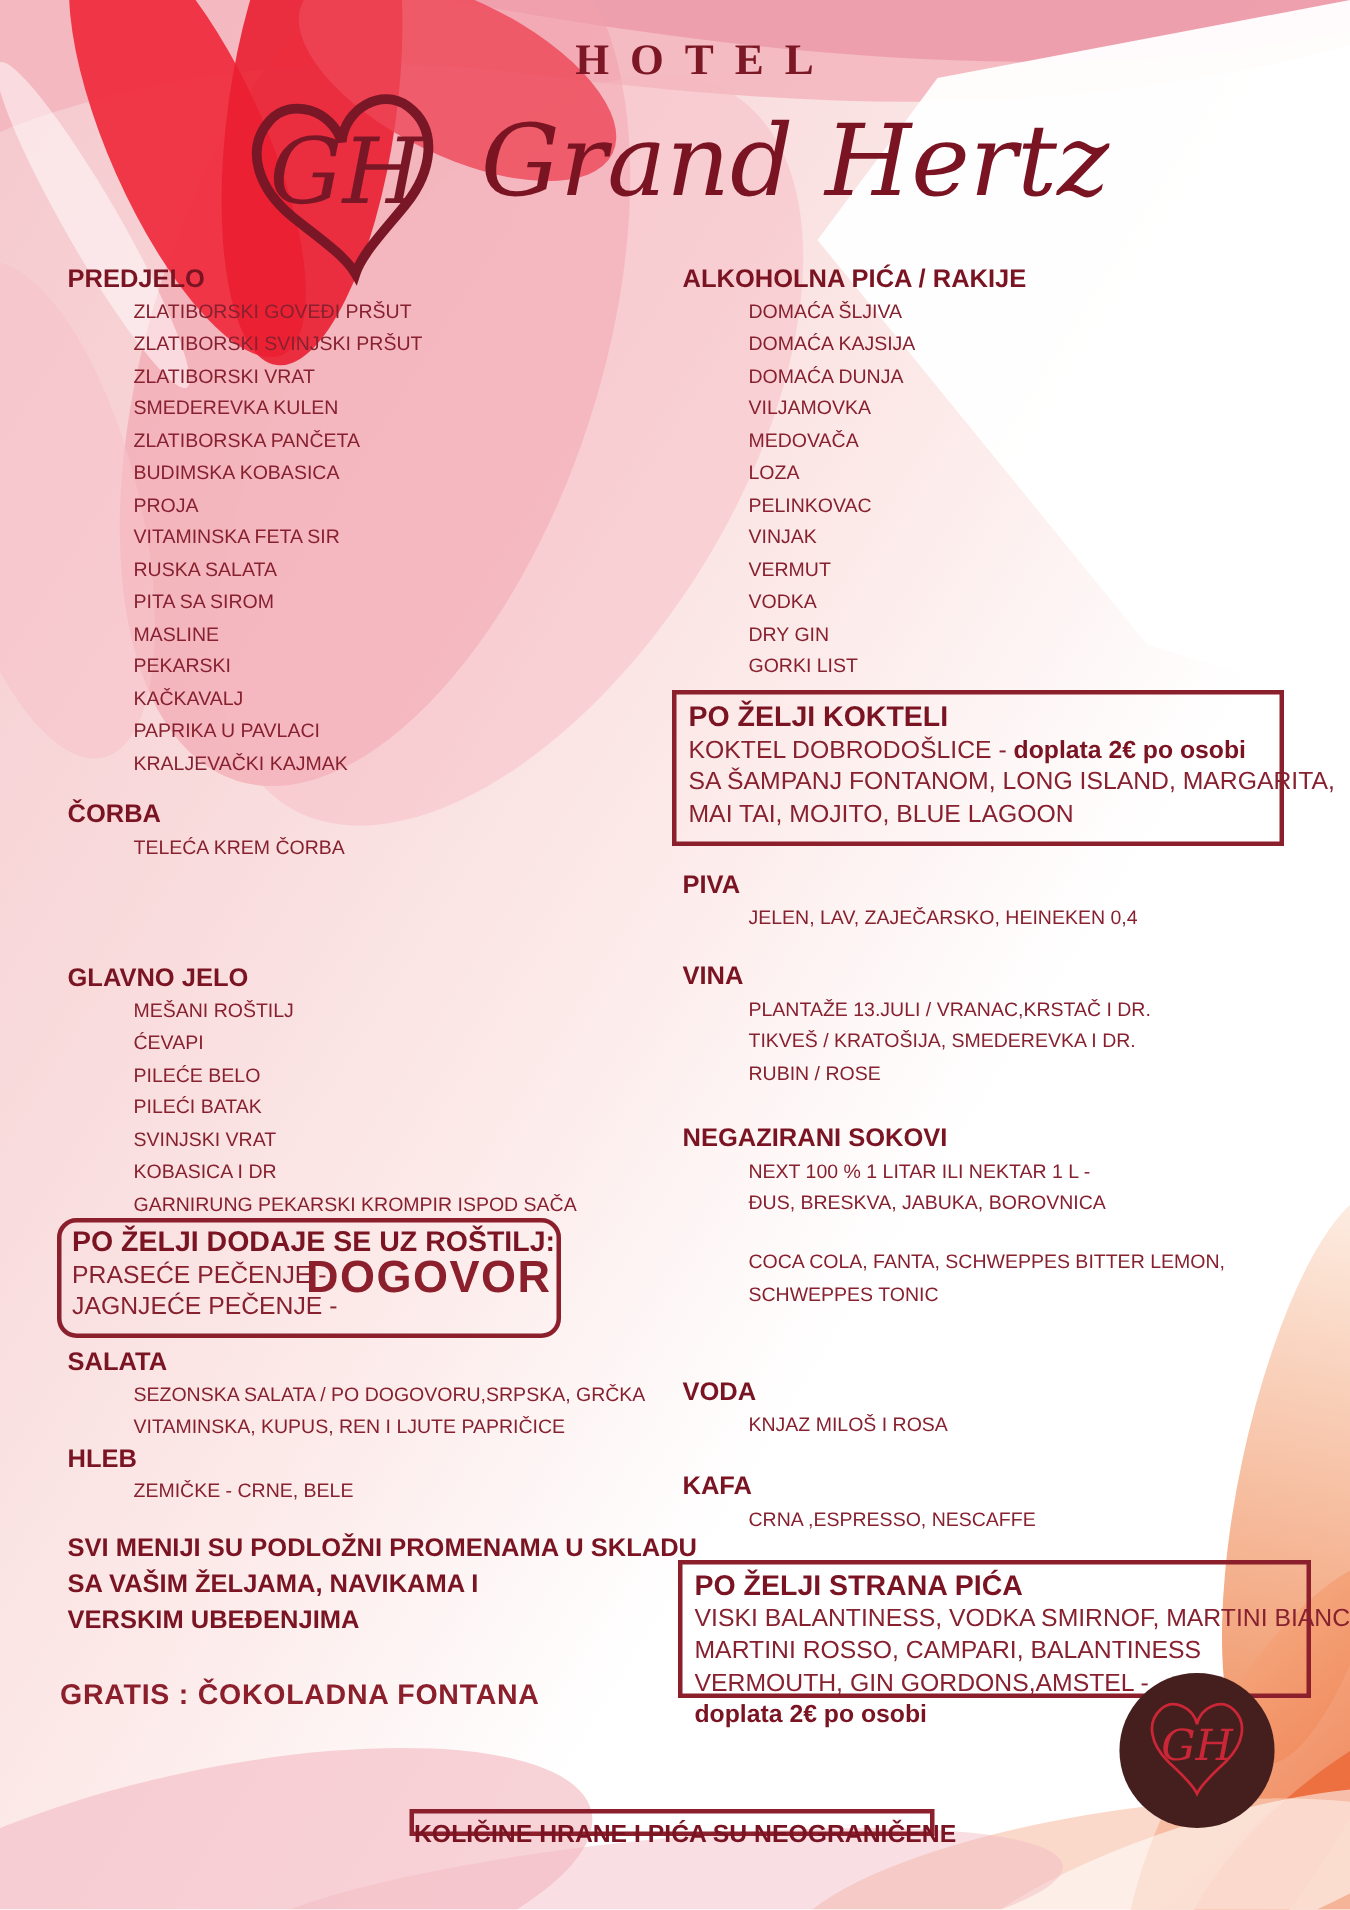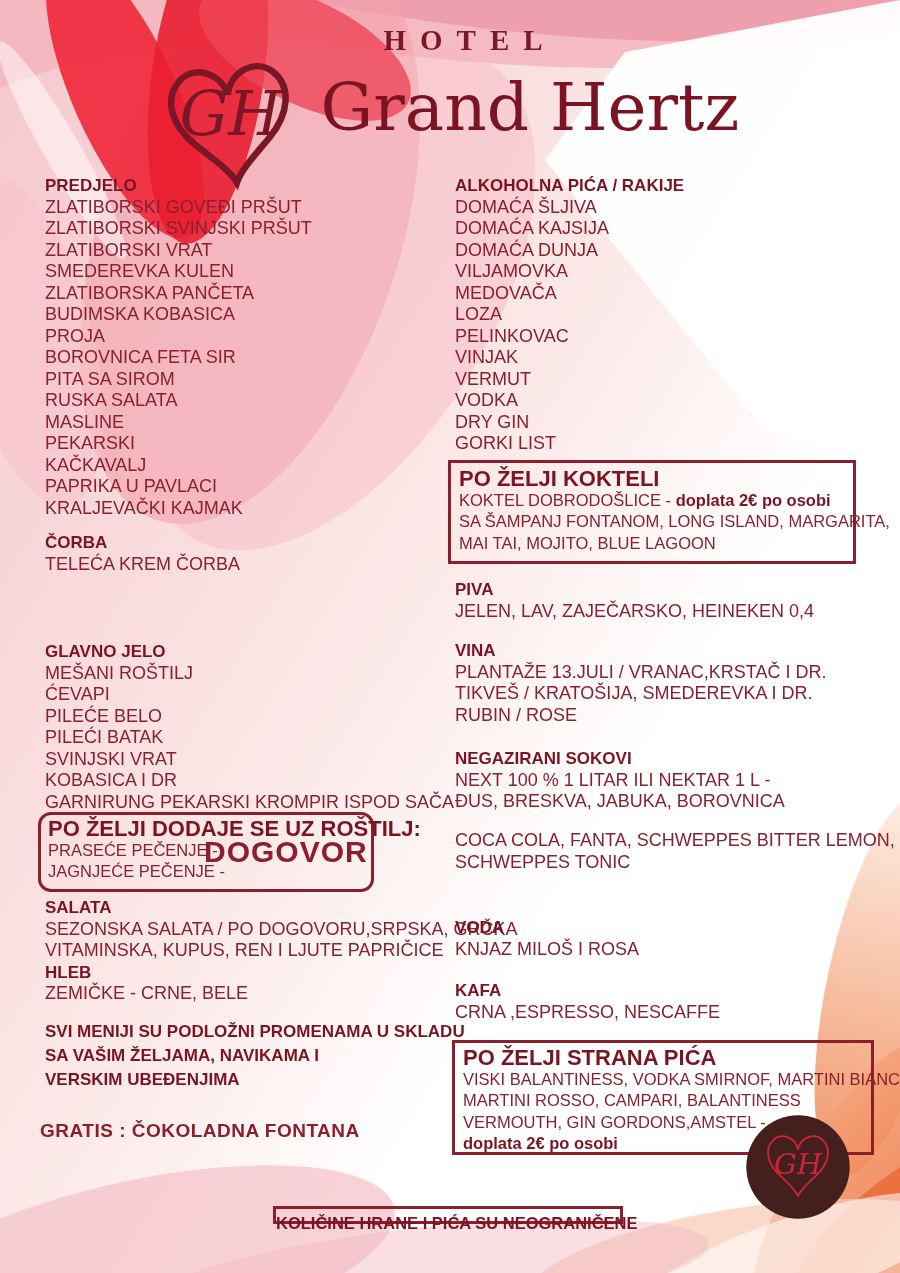--- a/index.html
+++ b/index.html
@@ -11,42 +11,42 @@
   .bg{position:absolute; inset:0; z-index:0;}
   .content{position:absolute; inset:0; z-index:2;}
 
   .hotel-word{
     position:absolute; top:24px; left:340px; width:260px; text-align:center;
     font-family:"Liberation Serif", serif; font-size:29px; letter-spacing:14px;
     color:#7c1825; font-weight:600;
   }
   .brand-word{
     position:absolute; top:58px; left:300px; width:460px; text-align:center;
-    font-family:"DejaVu Serif", serif; font-size:66px;
+    font-family:"DejaVu Serif", serif; font-style:italic; font-size:66px;
     color:#7a1423; line-height:100px;
   }
   .logo-top{position:absolute; left:158px; top:48px; z-index:2;}
   .logo-bottom{position:absolute; left:743px; top:1112px; z-index:3;}
 
   .sec{position:absolute; left:45px; width:420px;}
   .sec.right{left:455px;}
   .sec-title{font-size:17px; font-weight:700; color:#7a1423; line-height:21.5px;}
-  .item{font-size:18px; color:#872130; line-height:21.5px; white-space:nowrap;}
+  .item{font-size:13px; color:#872130; line-height:21.5px; white-space:nowrap;margin-left:44px;}
 
   .redbox{position:absolute; border:3px solid #8b1f2c; box-sizing:border-box; background:transparent;}
-  .redbox .bx-title{font-size:22px; font-weight:700; color:#7a1423; line-height:21.5px; white-space:nowrap;}
+  .redbox .bx-title{font-size:19px; font-weight:700; color:#7a1423; line-height:21.5px; white-space:nowrap;}
   .redbox .bx-line{font-size:16.5px; color:#872130; line-height:21.5px; white-space:nowrap;}
   .redbox .b{font-weight:700; color:#7a1423;}
   .box-rostilj{left:38px; top:812px; width:336px; height:80px; padding:3px 7px;border-radius:13px;}
   .dogovor{
     position:absolute; left:163px; top:20px; font-size:30px; font-weight:700;
     color:#8b1f2c; letter-spacing:1px;
   }
   .box-kokteli{left:448px; top:460px; width:408px; height:104px; padding:5px 8px;}
-  .box-strana{left:452px; top:1040px; width:422px; height:115px; padding:4px 8px;}
+  .box-strana{left:452px; top:1040px; width:422px; height:92px; padding:4px 8px;}
 
   .note{font-weight:700; color:#7a1423; font-size:17px; line-height:24px; white-space:nowrap;}
   .gratis{
     position:absolute; left:40px; top:1120px; font-size:19px; font-weight:700;
     color:#8b1f2c; white-space:nowrap; letter-spacing:0.5px;
   }
   .box-footer{
     left:273px; top:1206px; width:350px; height:18px; text-align:center;
   }
   .box-footer .bx-title{line-height:28px; font-size:16.5px;}
@@ -105,23 +105,23 @@
     <div class="sec" style="top:175px">
       <div class="sec-title">PREDJELO</div>
       <div>
           <div class="item">ZLATIBORSKI GOVEĐI PRŠUT</div>
           <div class="item">ZLATIBORSKI SVINJSKI PRŠUT</div>
           <div class="item">ZLATIBORSKI VRAT</div>
           <div class="item">SMEDEREVKA KULEN</div>
           <div class="item">ZLATIBORSKA PANČETA</div>
           <div class="item">BUDIMSKA KOBASICA</div>
           <div class="item">PROJA</div>
-          <div class="item">BOROVNICA FETA SIR</div>
+          <div class="item">VITAMINSKA FETA SIR</div>
+          <div class="item">RUSKA SALATA</div>
           <div class="item">PITA SA SIROM</div>
-          <div class="item">RUSKA SALATA</div>
           <div class="item">MASLINE</div>
           <div class="item">PEKARSKI</div>
           <div class="item">KAČKAVALJ</div>
           <div class="item">PAPRIKA U PAVLACI</div>
           <div class="item">KRALJEVAČKI KAJMAK</div>
         </div>
     </div>
 
     <div class="sec" style="top:532px">
       <div class="sec-title">ČORBA</div>

